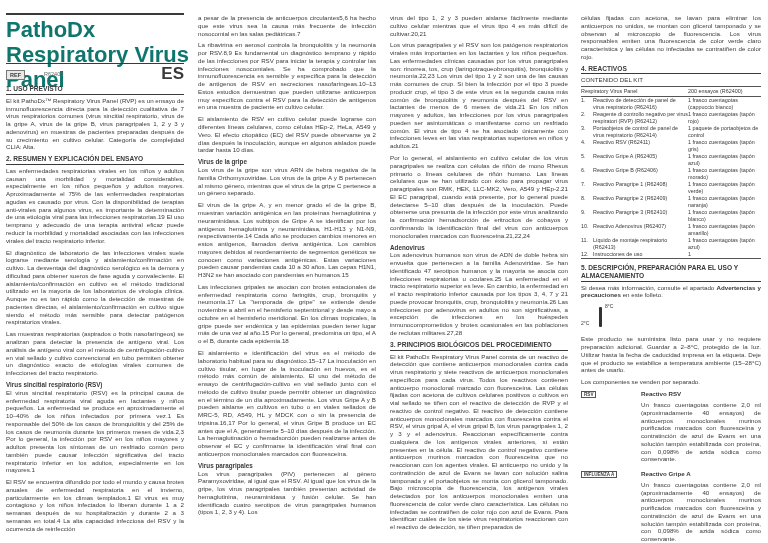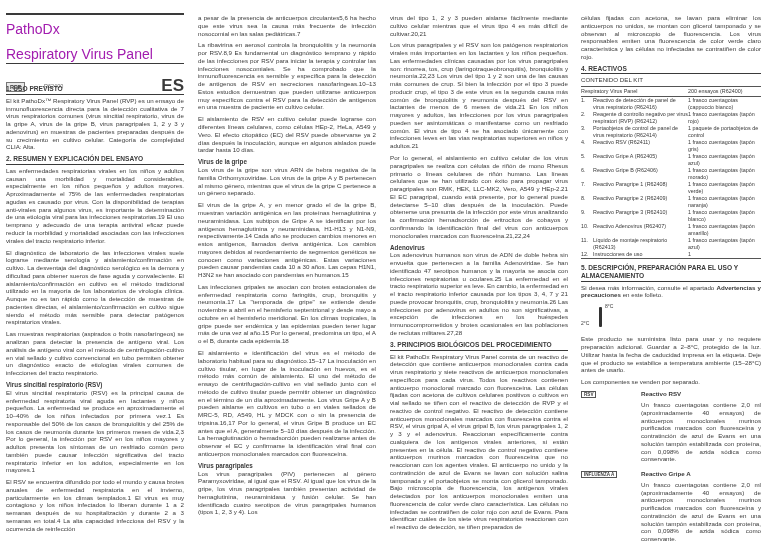--- a/index.html
+++ b/index.html
@@ -4,23 +4,23 @@
 <style>
   html, body { margin:0; padding:0; background:#fff; }
   body { width:768px; height:543px; overflow:hidden; position:relative; font-family:"Liberation Sans", sans-serif; color:#3a3a3a; }
   .col { position:absolute; top:0; width:178px; font-size:6.2px; line-height:7.75px; }
   .c1 { left:6px; }
   .c2 { left:198px; top:14px; }
   .c3 { left:390px; top:14px; }
   .c4 { left:581px; top:14px; width:180px; }
   p { margin:0 0 4.2px 0; text-align:justify; }
   .topline { position:absolute; left:6px; top:13px; width:178px; border-top:2px solid #3a3a3a; }
-  .title { position:absolute; left:6px; top:17px; font-size:14px; line-height:25px; font-weight:normal; color:#a21caf; width:200px; }
+  .title { position:absolute; left:6px; top:17px; font-size:22px; line-height:25px; font-weight:bold; color:#0f766e; width:200px; }
   .midline { position:absolute; left:6px; top:63px; width:178px; border-top:1.5px solid #3a3a3a; }
-  .refrow { position:absolute; left:6px; top:66px; width:178px; height:16px;margin-top:12px; }
+  .refrow { position:absolute; left:6px; top:66px; width:178px; height:16px; }
   .refbox { position:absolute; left:0; top:4px; border:1px solid #777; background:#e8e8e8; font-size:5.5px; font-weight:bold; padding:1px 3px; line-height:6px; }
   .refnum { position:absolute; left:38px; top:5px; font-size:5.5px; color:#666; }
   .lang { position:absolute; right:0; top:-2px; font-size:17px; font-weight:bold; }
   .sec { font-weight:bold; font-size:6.6px; border-bottom:1px solid #3a3a3a; margin:1px 0 2px 0; padding-bottom:1px; }
   .sub { font-weight:bold; font-size:6.3px; margin:0; }
   .c1 .body { position:absolute; top:84px; width:178px; }
   table.kit { border-collapse:collapse; width:180px; font-size:5.4px; line-height:6.4px; margin-top:2px; }
   table.kit th { text-align:left; font-weight:normal; border-top:1px solid #555; border-bottom:1px solid #555; padding:1px 0; }
   table.kit td { vertical-align:top; padding:0.6px 0; }
   table.kit tr.last td { border-bottom:1px solid #555; }

